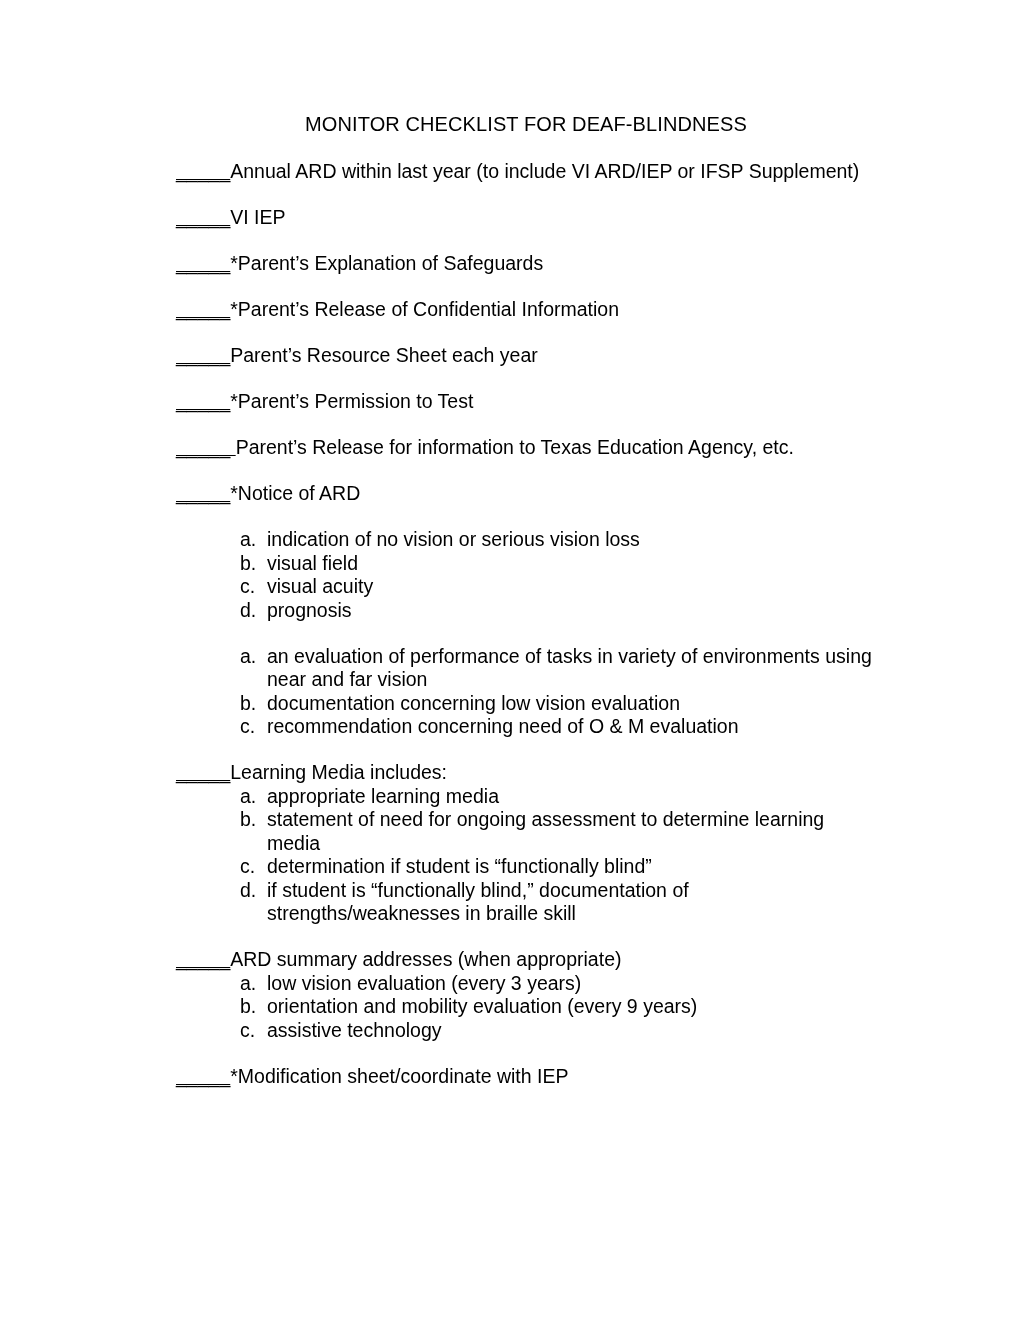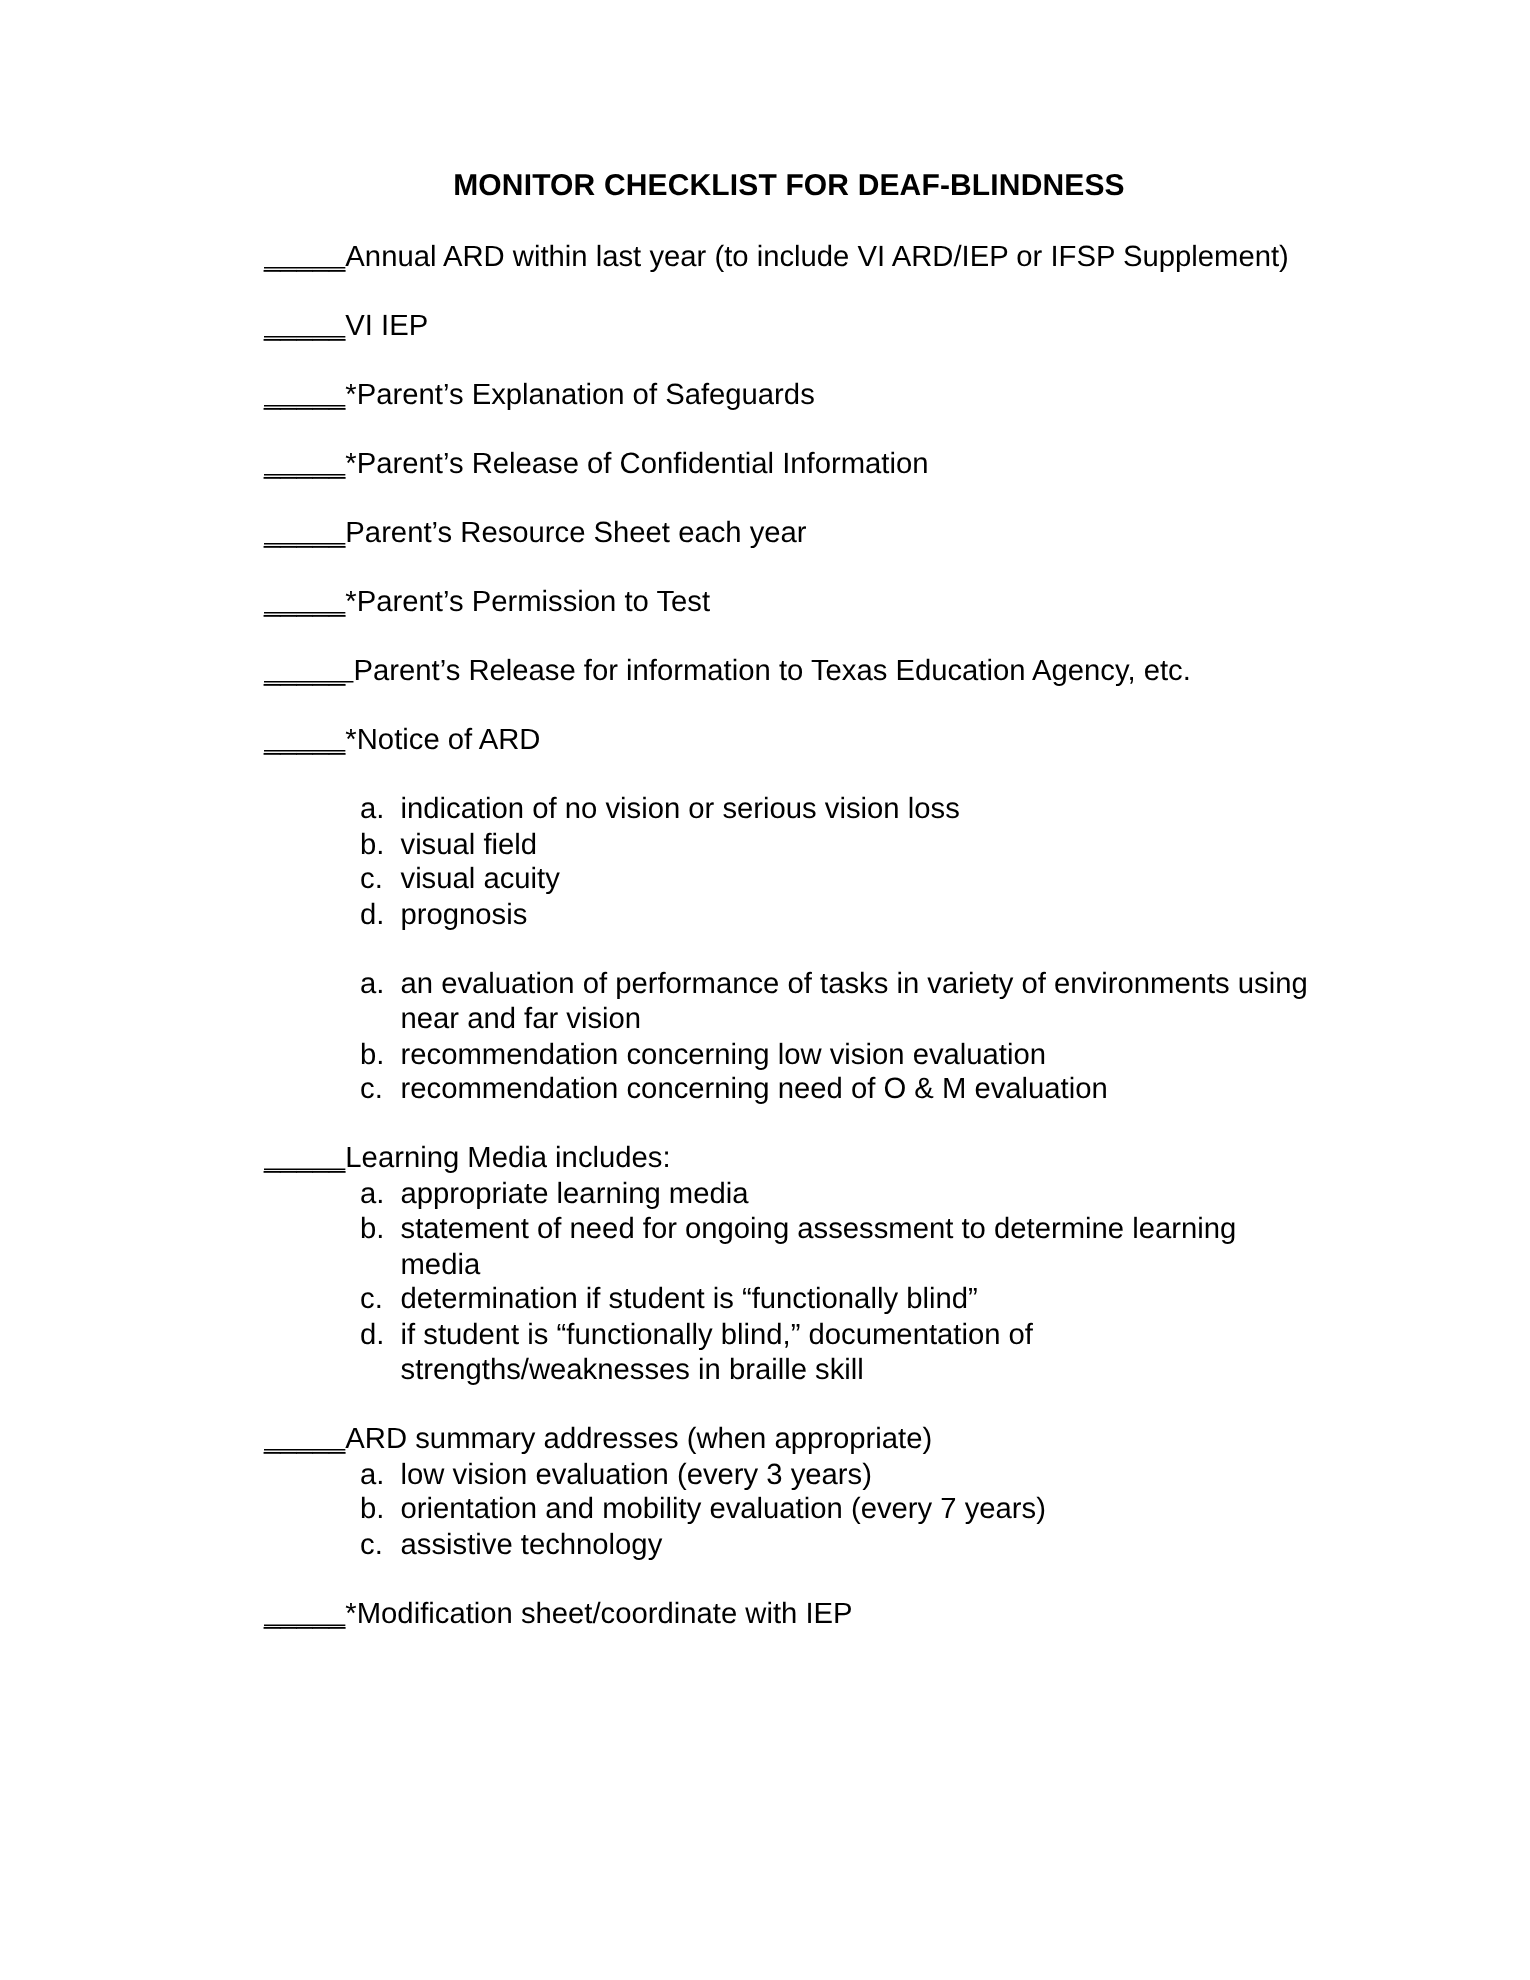--- a/index.html
+++ b/index.html
@@ -28,21 +28,21 @@
   .doc-body {
     position: absolute;
     left: 176px;
     top: 112px;
     width: 700px;
     font-size: 19.5px;
     line-height: 23.5px;
   }
 
   .doc-title {
-    font-weight: bold;
+    font-weight: normal;
     font-size: 20px;
     line-height: 24px;
     text-align: center;
     margin: 0 0 24px 0;
     letter-spacing: 0.1px;
   }
 
   
   .item {
     margin: 0 0 22.5px 0;
@@ -142,40 +142,40 @@
         <li><span class="ltr">a.</span><span>indication of no vision or serious vision loss</span></li>
         <li><span class="ltr">b.</span><span>visual field</span></li>
         <li><span class="ltr">c.</span><span>visual acuity</span></li>
         <li><span class="ltr">d.</span><span>prognosis</span></li>
       </ol>
     </div>
 
     <div class="item">
       <ol class="sublist">
         <li><span class="ltr">a.</span><span>an evaluation of performance of tasks in variety of environments using near and far vision</span></li>
-        <li><span class="ltr">b.</span><span>recommendation concerning low vision evaluation</span></li>
+        <li><span class="ltr">b.</span><span>documentation concerning low vision evaluation</span></li>
         <li><span class="ltr">c.</span><span>recommendation concerning need of O &amp; M evaluation</span></li>
       </ol>
     </div>
 
     <div class="item">
       <p class="item-line hang"><span class="blank">_____</span><span>Learning Media includes:</span></p>
       <ol class="sublist">
         <li><span class="ltr">a.</span><span>appropriate learning media</span></li>
         <li><span class="ltr">b.</span><span>statement of need for ongoing assessment to determine learning media</span></li>
         <li><span class="ltr">c.</span><span>determination if student is “functionally blind”</span></li>
         <li><span class="ltr">d.</span><span>if student is “functionally blind,” documentation of strengths/weaknesses in braille skill</span></li>
       </ol>
     </div>
 
     <div class="item">
       <p class="item-line hang"><span class="blank">_____</span><span>ARD summary addresses (when appropriate)</span></p>
       <ol class="sublist">
         <li><span class="ltr">a.</span><span>low vision evaluation (every 3 years)</span></li>
-        <li><span class="ltr">b.</span><span>orientation and mobility evaluation (every 7 years)</span></li>
+        <li><span class="ltr">b.</span><span>orientation and mobility evaluation (every 9 years)</span></li>
         <li><span class="ltr">c.</span><span>assistive technology</span></li>
       </ol>
     </div>
 
     <div class="item">
       <p class="item-line hang"><span class="blank">_____</span><span>*Modification sheet/coordinate with IEP</span></p>
     </div>
 
   </div>
 </div>

